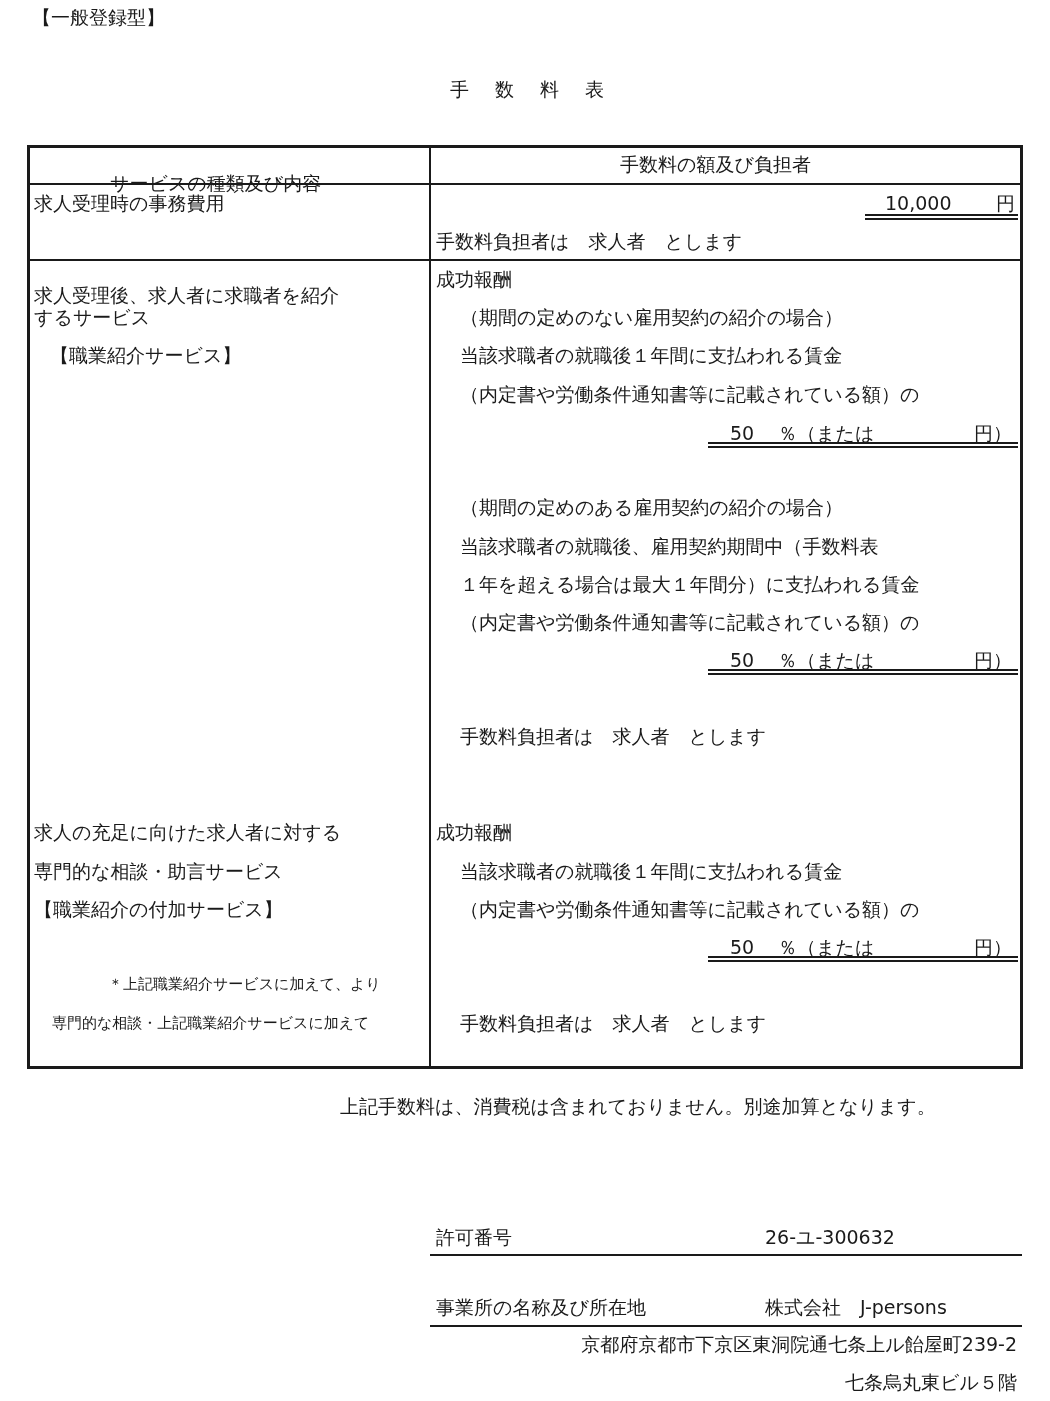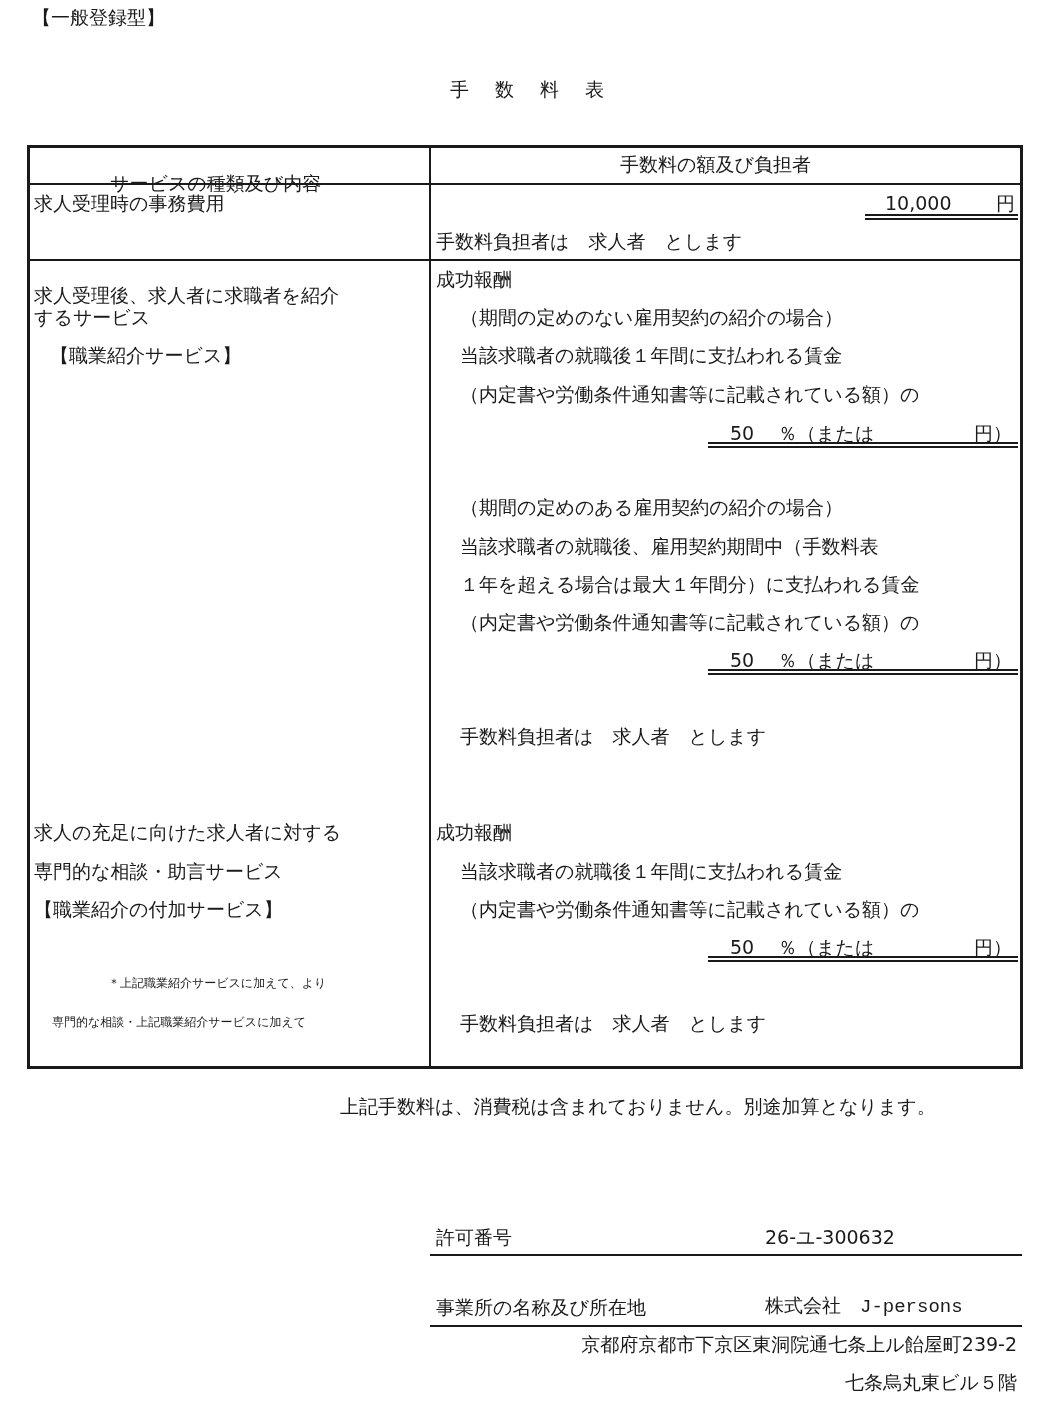--- a/index.html
+++ b/index.html
@@ -4,21 +4,21 @@
 <style>
   html, body { margin: 0; padding: 0; background: #ffffff; }
   body {
     width: 1050px; height: 1401px; position: relative; overflow: hidden;
     font-family: "DejaVu Sans", "Liberation Sans", sans-serif;
     color: #1a1a1a; font-size: 19px;
   }
   .abs { position: absolute; white-space: nowrap; line-height: 1; }
   .line { position: absolute; background: #1a1a1a; }
   .dbl { position: absolute; border-top: 2px solid #1a1a1a; border-bottom: 2px solid #1a1a1a; height: 2px; }
-  .small { font-size: 12px; }
+  .small { font-size: 15px; }
   .title { letter-spacing: 26px; }
 </style>
 </head>
 <body>
 
 <div class="abs" style="left:32px; top:8px;">【一般登録型】</div>
 <div class="abs title" style="left:450px; top:80px;">手数料表</div>
 
 <div>
   <div class="line" style="left:27px; top:145px; width:996px; height:3px;"></div>
@@ -78,17 +78,17 @@
 <div class="dbl" style="left:708px; top:956px; width:310px;"></div>
 <div class="abs" style="left:460px; top:1014px;">手数料負担者は　求人者　とします</div>
 
 <div class="abs" style="left:340px; top:1097px;text-align:center;">上記手数料は、消費税は含まれておりません。別途加算となります。</div>
 
 <div class="abs" style="left:436px; top:1228px;">許可番号</div>
 <div class="abs" style="left:765px; top:1228px;">26-ユ-300632</div>
 <div class="line" style="left:430px; top:1254px; width:592px; height:2px;"></div>
 
 <div class="abs" style="left:436px; top:1298px;">事業所の名称及び所在地</div>
-<div class="abs" style="left:765px; top:1298px;font-family:Liberation Mono, monospace;">株式会社　J-persons</div>
+<div class="abs" style="left:765px; top:1298px;">株式会社　J-persons</div>
 <div class="line" style="left:430px; top:1325px; width:592px; height:2px;"></div>
 
 <div class="abs" style="right:33px; top:1335px;">京都府京都市下京区東洞院通七条上ル飴屋町239-2</div>
 <div class="abs" style="right:33px; top:1373px;">七条烏丸東ビル５階</div>
 
 </body></html>

